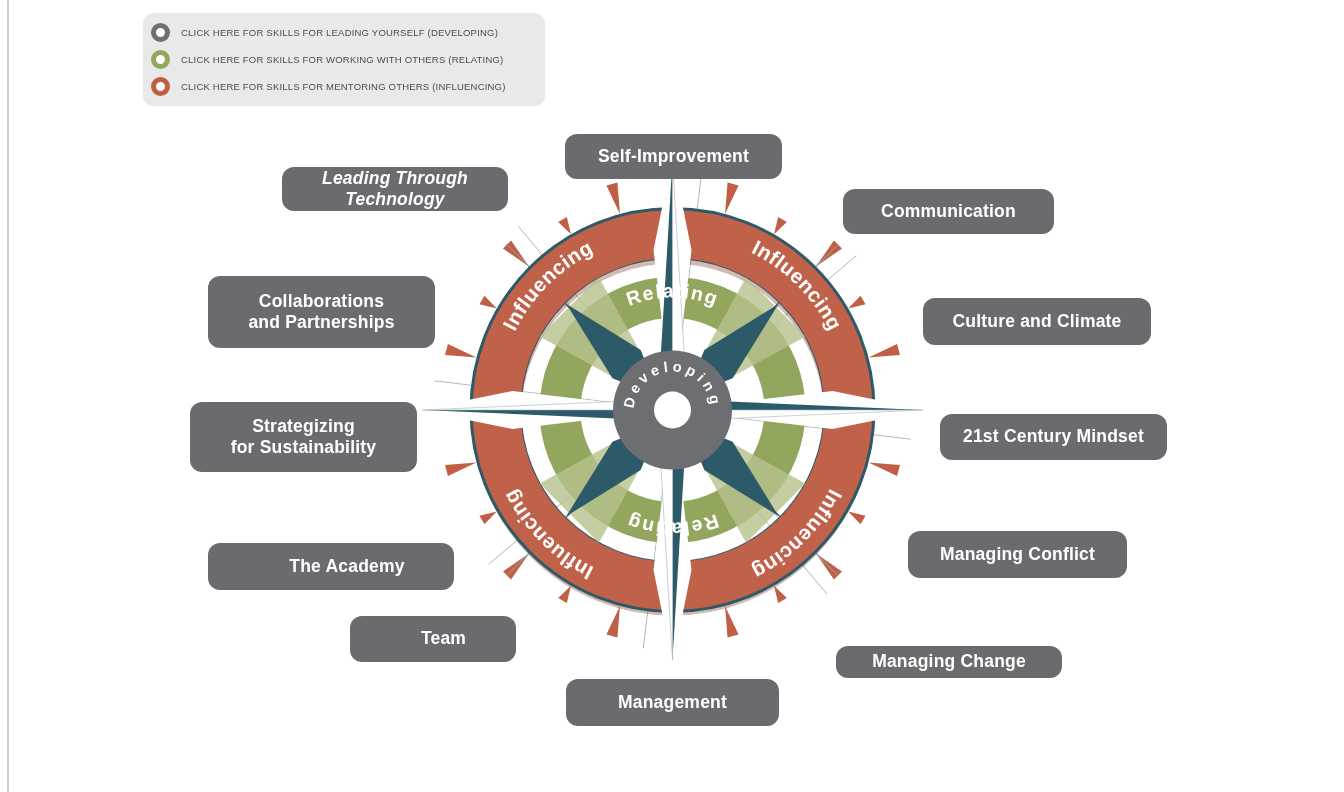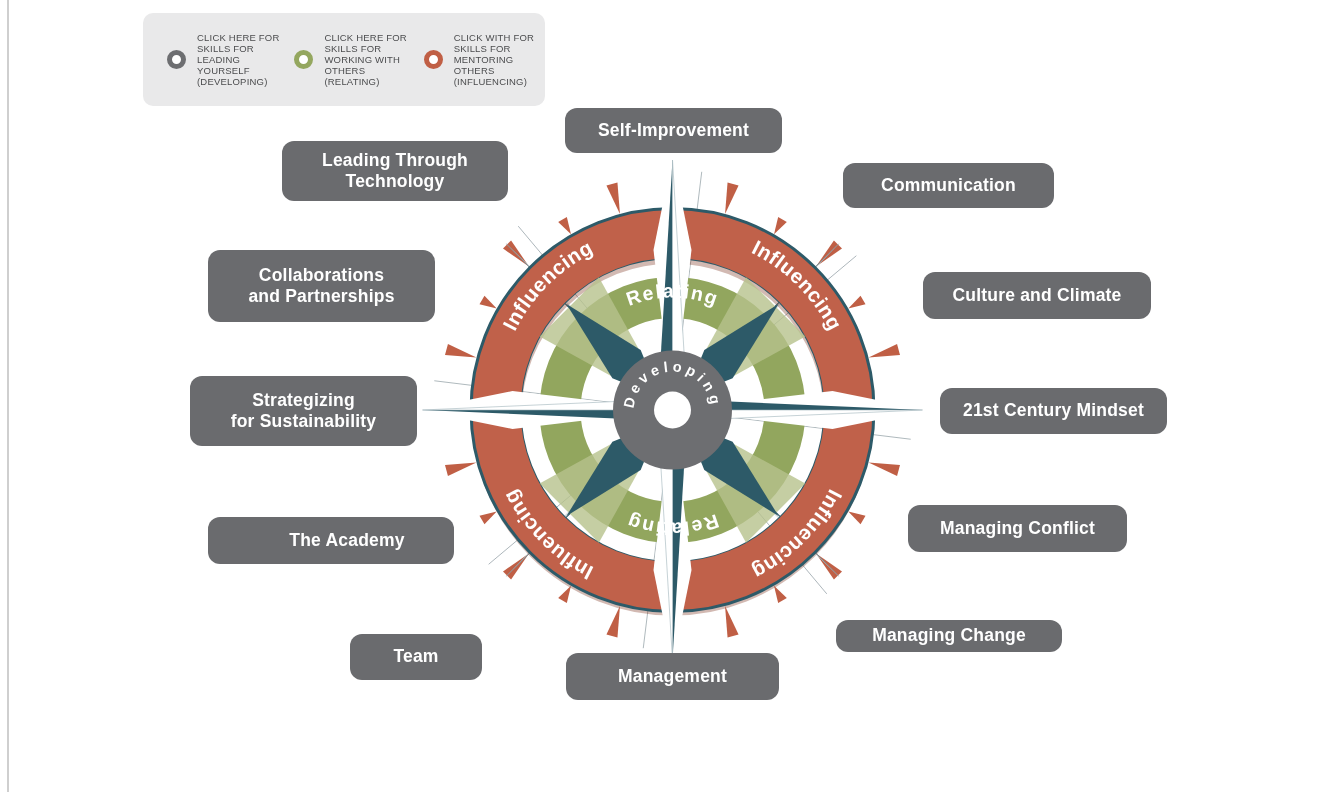--- a/index.html
+++ b/index.html
@@ -5,34 +5,34 @@
   html,body{margin:0;padding:0;background:#fff;}
   #stage{
     position:relative;width:1344px;height:792px;background:#ffffff;
     overflow:hidden;font-family:"Liberation Sans",sans-serif;
   }
   .left-rule{position:absolute;left:7px;top:0;width:2px;height:792px;background:#cfcfcf;}
   
   .legend{
     position:absolute;left:143px;top:13px;width:402px;height:93px;
     background:#e9e9ea;border-radius:10px;box-sizing:border-box;
-    display:flex;flex-direction:row;justify-content:center;gap:8px;padding-left:24px;
+    display:flex;flex-direction:column;justify-content:center;gap:8px;padding-left:8px;
   }
   .legend-item{display:flex;align-items:center;gap:11px;cursor:pointer;}
   .legend-dot{width:9px;height:9px;border-radius:50%;background:#fff;flex:0 0 auto;}
   .dot-dev{border:5px solid #6d6e71;}
   .dot-rel{border:5px solid #94a75f;}
   .dot-inf{border:5px solid #c05f45;}
   .legend-label{font-size:9.5px;color:#4b4c4e;letter-spacing:.2px;}
   
   .btn{
     position:absolute;background:#6a6b6e;border-radius:12px;color:#fff;
     font-weight:bold;font-size:17.5px;line-height:1.22;letter-spacing:.2px;
     display:flex;flex-direction:column;align-items:center;justify-content:center;
-    text-align:center;cursor:pointer;
+    text-align:center;cursor:pointer;margin-top:26px;
   }
   
   .compass{position:absolute;left:392px;top:130px;}
   .ring-label{font-family:"Liberation Sans",sans-serif;font-weight:bold;fill:#ffffff;}
   .lbl-inf{font-size:20.5px;letter-spacing:.5px;}
   .lbl-rel{font-size:19.5px;letter-spacing:1.5px;}
   .lbl-dev{font-size:14.5px;letter-spacing:4px;}
 </style>
 </head>
 <body>
@@ -44,21 +44,21 @@
     <div class="legend-item">
       <span class="legend-dot dot-dev"></span>
       <span class="legend-label">CLICK HERE FOR SKILLS FOR LEADING YOURSELF (DEVELOPING)</span>
     </div>
     <div class="legend-item">
       <span class="legend-dot dot-rel"></span>
       <span class="legend-label">CLICK HERE FOR SKILLS FOR WORKING WITH OTHERS (RELATING)</span>
     </div>
     <div class="legend-item">
       <span class="legend-dot dot-inf"></span>
-      <span class="legend-label">CLICK WITH FOR SKILLS FOR MENTORING OTHERS (INFLUENCING)</span>
+      <span class="legend-label">CLICK HERE FOR SKILLS FOR MENTORING OTHERS (INFLUENCING)</span>
     </div>
   </div>
 
   <svg class="compass" width="561" height="560" viewBox="0 0 561 560">
     <defs>
       <path id="tp-inf" d="M 104.5,280 A 176,176 0 1 1 456.5,280 A 176,176 0 1 1 104.5,280"></path>
       <path id="tp-rel" d="M 168,280 A 112.5,112.5 0 1 1 393,280 A 112.5,112.5 0 1 1 168,280"></path>
       <path id="tp-dev" d="M 242,280 A 38.5,38.5 0 1 1 319,280 A 38.5,38.5 0 1 1 242,280"></path>
       <polygon id="tickL" points="280.5,77 274.8,46 286.2,46"></polygon>
       <polygon id="tickS" points="280.5,77 275.5,60 285.5,60"></polygon>
@@ -162,21 +162,21 @@
       <textPath href="#tp-rel" startOffset="25%">Relating</textPath></text>
     <text class="ring-label lbl-rel" text-anchor="middle">
       <textPath href="#tp-rel" startOffset="75%">Relating</textPath></text>
     <text class="ring-label lbl-dev" text-anchor="middle">
       <textPath href="#tp-dev" startOffset="25%">Developing</textPath></text>
   </svg>
 
   <div class="btn" style="left:565px;top:108px;width:217px;height:45px;">
     <span>Self-Improvement</span>
   </div>
-  <div class="btn" style="left:282px;top:141px;width:226px;height:60px;">
+  <div class="btn" style="left:282px;top:141px;width:226px;height:44px;font-style:italic;">
     <span>Leading Through</span>
     <span>Technology</span>
   </div>
   <div class="btn" style="left:843px;top:163px;width:211px;height:45px;">
     <span>Communication</span>
   </div>
   <div class="btn" style="left:208px;top:250px;width:227px;height:72px;">
     <span>Collaborations</span>
     <span>and Partnerships</span>
   </div>
@@ -192,19 +192,19 @@
   </div>
   <div class="btn" style="left:908px;top:505px;width:219px;height:47px;">
     <span>Managing Conflict</span>
   </div>
   <div class="btn" style="left:208px;top:517px;width:214px;height:47px;padding-left:32px;">
     <span>The Academy</span>
   </div>
   <div class="btn" style="left:836px;top:620px;width:226px;height:32px;">
     <span>Managing Change</span>
   </div>
-  <div class="btn" style="left:350px;top:634px;width:132px;height:46px;">
+  <div class="btn" style="left:350px;top:590px;width:145px;height:46px;padding-left:21px;">
     <span>Team</span>
   </div>
   <div class="btn" style="left:566px;top:653px;width:213px;height:47px;">
     <span>Management</span>
   </div>
 </div>
 
 </body></html>

